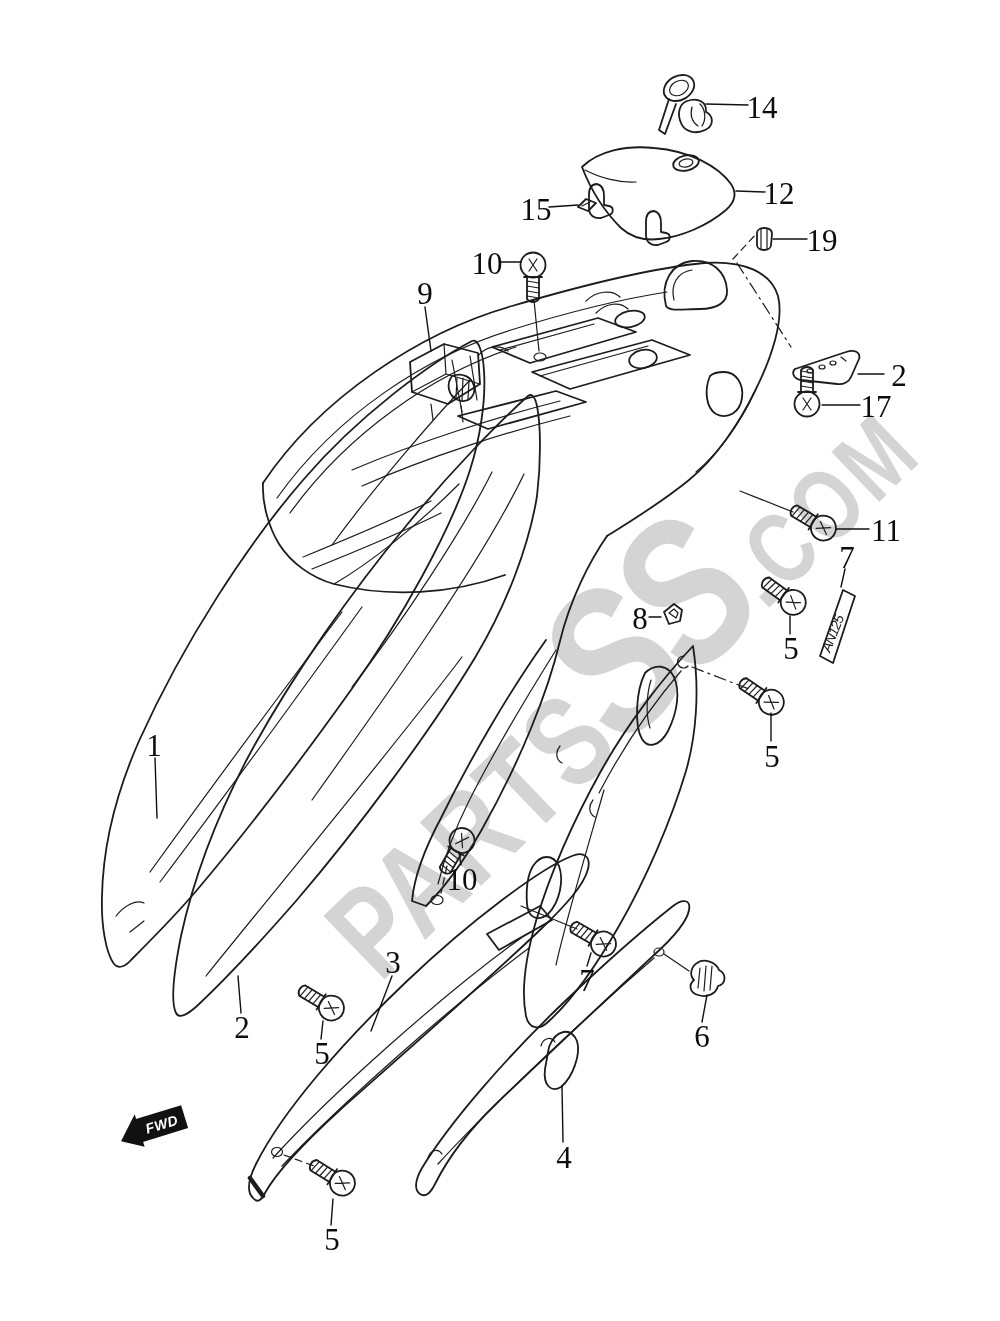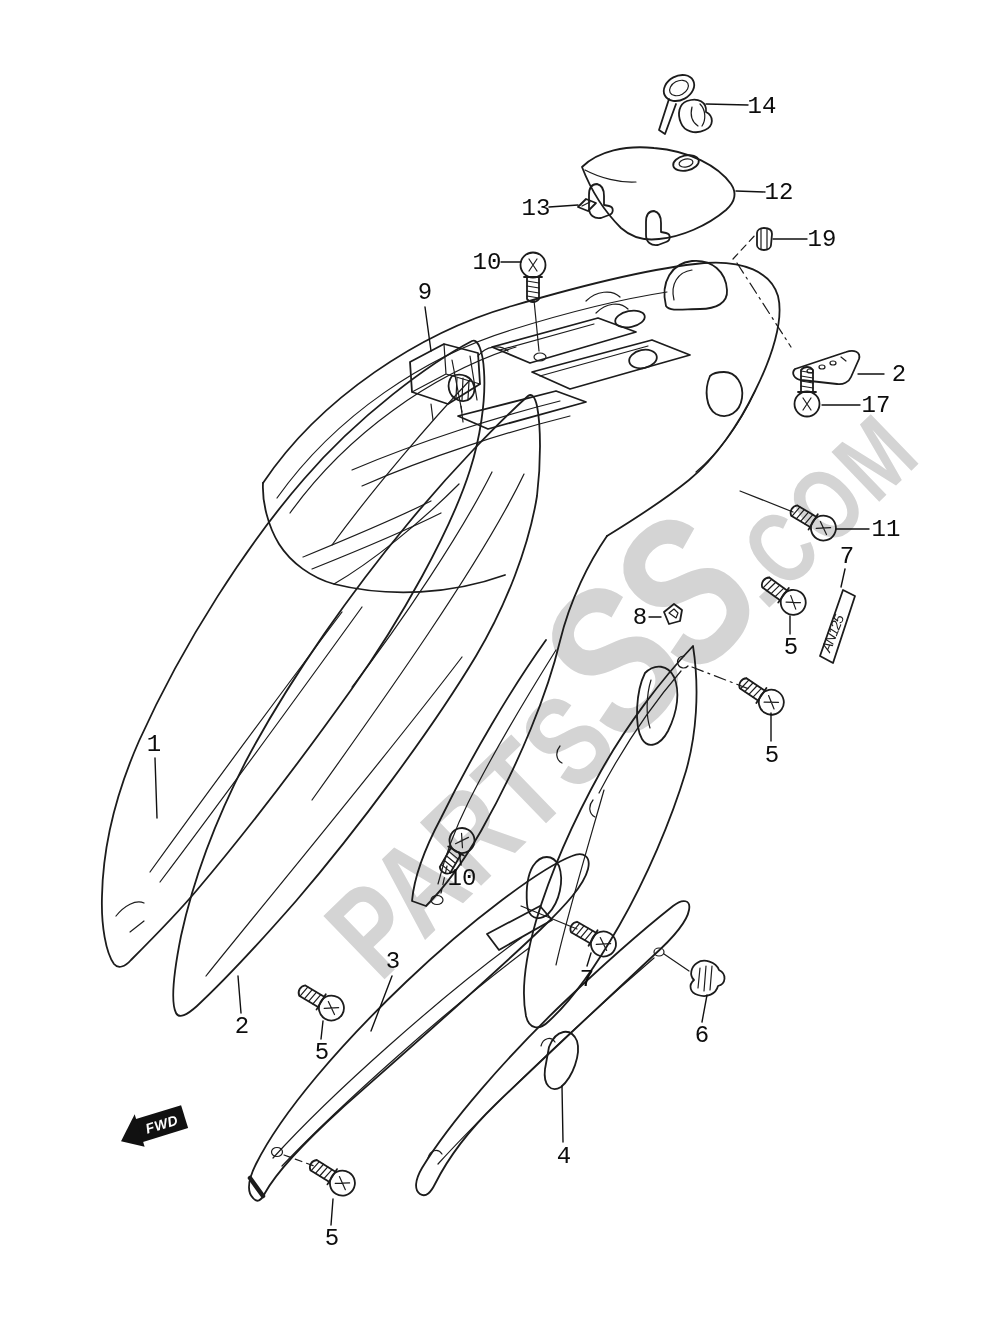--- a/index.html
+++ b/index.html
@@ -22,22 +22,22 @@
   svg.art{position:absolute;left:0;top:0;z-index:2;}
   .la{fill:none;stroke:#1c1c1c;stroke-width:1.8;stroke-linecap:round;stroke-linejoin:round;}
   .lt{fill:none;stroke:#1c1c1c;stroke-width:1.2;stroke-linecap:round;stroke-linejoin:round;}
   .ll{fill:none;stroke:#111;stroke-width:1.4;stroke-linecap:round;}
   .dash{stroke-dasharray:7 5;}
   .dashdot{stroke-dasharray:12 5 2 5;}
   .thk{stroke-width:4.5;}
   
   .callout{
     position:absolute;transform:translate(-50%,-50%);
-    font-size:24px;color:#0d0d0d;z-index:3;line-height:1;
-    font-family:Liberation Mono, monospace;
+    font-size:31px;color:#0d0d0d;z-index:3;line-height:1;
+    font-family:Liberation Serif, serif;
   }
 </style>
 </head>
 <body>
 
 <div class="stage">
 
   <div class="watermark"><span class="wm-a">PARTS</span><span class="wm-b">SS</span><span class="wm-c">.COM</span></div>
 
   <svg class="art" width="1000" height="1321" viewBox="0 0 1000 1321">
@@ -244,21 +244,21 @@
     <g transform="translate(154,1126) rotate(-17)">
       <polygon points="-16,-12 32,-12 32,12 -16,12" fill="#111"></polygon>
       <polygon points="-36,5 -15,-17 -15,17" fill="#111"></polygon>
       <text x="8" y="5.5" fill="#ffffff" font-size="14" font-style="italic" font-weight="bold" text-anchor="middle" letter-spacing="0.5" font-family="Liberation Sans, sans-serif">FWD</text>
     </g>
   </svg>
 
   <div class="callout" style="left:762px;top:107px">14</div>
   <div class="callout" style="left:779px;top:193px">12</div>
   <div class="callout" style="left:822px;top:240px">19</div>
-  <div class="callout" style="left:536px;top:209px">13</div>
+  <div class="callout" style="left:536px;top:209px">15</div>
   <div class="callout" style="left:487px;top:263px">10</div>
   <div class="callout" style="left:425px;top:293px">9</div>
   <div class="callout" style="left:899px;top:375px">2</div>
   <div class="callout" style="left:876px;top:406px">17</div>
   <div class="callout" style="left:886px;top:530px">11</div>
   <div class="callout" style="left:847px;top:557px">7</div>
   <div class="callout" style="left:791px;top:648px">5</div>
   <div class="callout" style="left:640px;top:618px">8</div>
   <div class="callout" style="left:772px;top:756px">5</div>
   <div class="callout" style="left:154px;top:745px">1</div>

